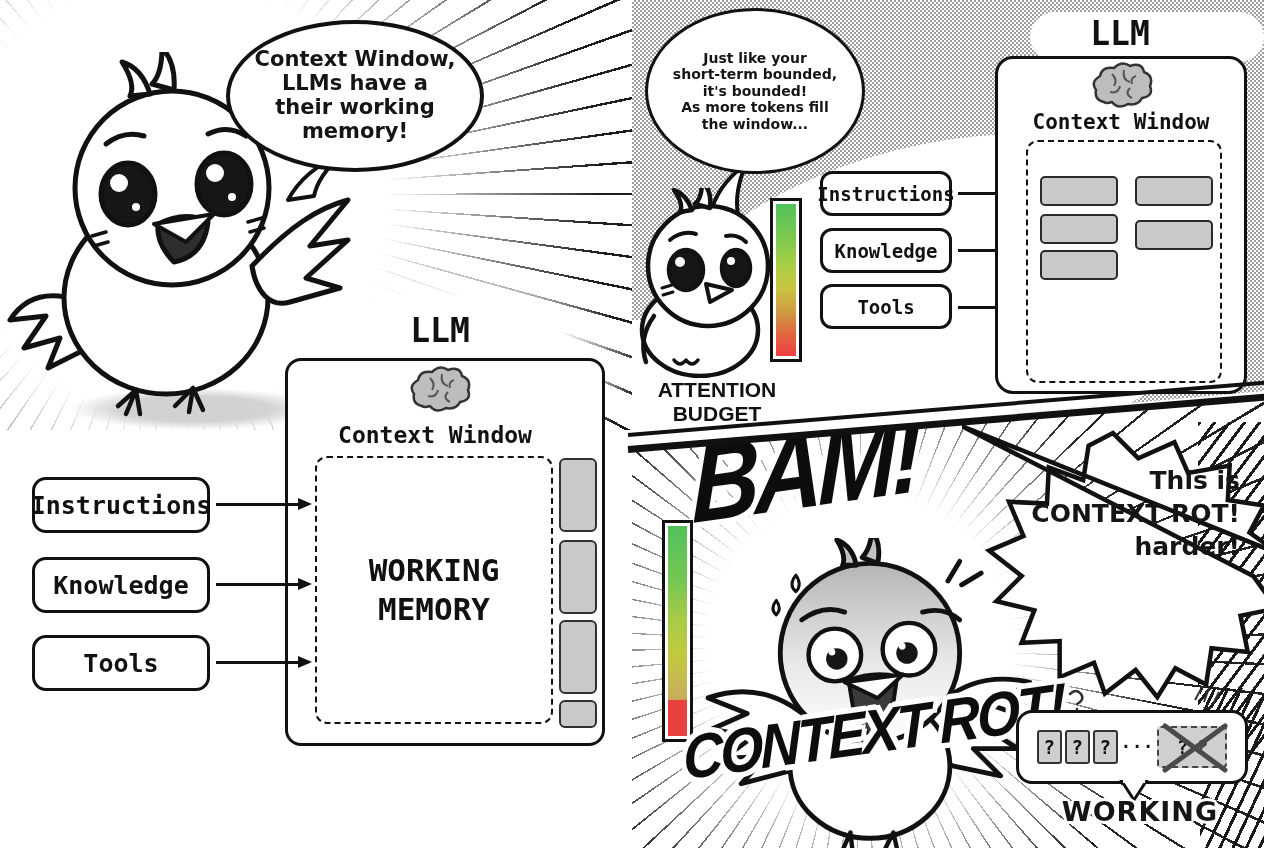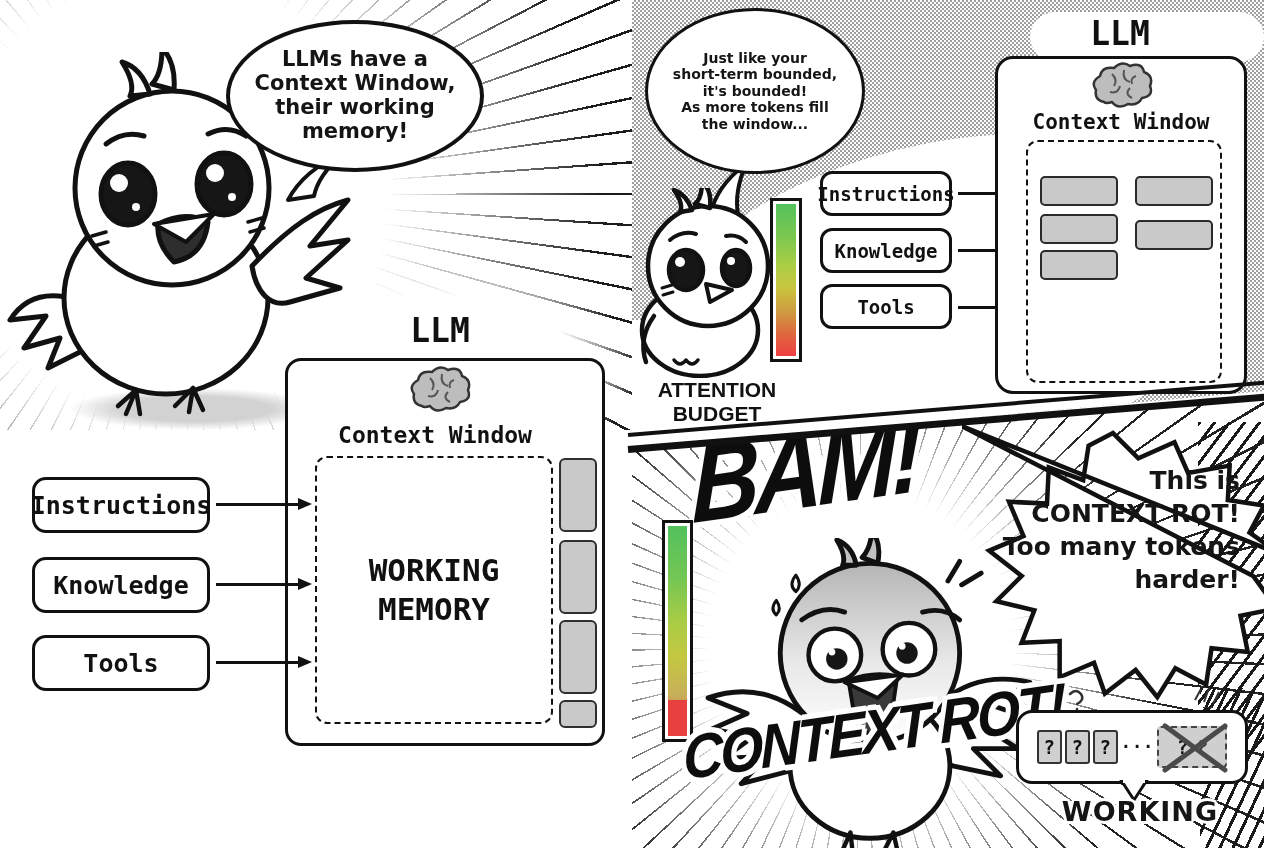--- a/index.html
+++ b/index.html
@@ -61,22 +61,22 @@
       <path d="M88,184 l14,-4 m-12,14 l14,-4 M244,170 l14,-4 m-12,14 l14,-4" stroke-width="3.5" fill="none"></path>
       <path d="M248,214 C286,174 314,156 344,148 L306,194 L344,188 L302,226 L336,236 L286,250 C266,256 252,240 248,214 Z"></path>
     </g>
   </svg>
 
   <svg class="abs" style="left:282px;top:148px;" width="66" height="56" viewBox="0 0 66 56">
     <path d="M6,52 Q22,22 60,6 Q36,28 32,48 Z" fill="#fff" stroke="#111" stroke-width="4" stroke-linejoin="round"></path>
   </svg>
   <div class="bubble abs center" style="left:226px;top:20px;width:258px;height:152px;border-width:4px;">
     <div class="comic-txt" style="font-size:21px;line-height:1.14;">
+      <div>Context Window,</div>
       <div>LLMs have a</div>
-      <div>Context Window,</div>
       <div>their working</div>
       <div>memory!</div>
     </div>
   </div>
 
   <div class="abs mono center" style="left:380px;top:310px;width:120px;height:40px;font-size:33px;">LLM</div>
 
   <div class="abs" style="left:285px;top:358px;width:320px;height:388px;background:#fff;border:3px solid #111;border-radius:16px;box-sizing:border-box;"></div>
 
   <svg class="abs" style="left:408px;top:366px;" width="64" height="48" viewBox="0 0 64 48">
@@ -188,21 +188,20 @@
     <div class="abs comic-txt ow-big" style="left:60px;top:30px;width:350px;font-size:95px;font-style:italic;letter-spacing:-5px;
                 font-family:'Liberation Sans',sans-serif;font-weight:bold;
                 transform:rotate(-8deg) skewX(-8deg) scaleY(1.15);transform-origin:left top;color:#0d0d0d;">BAM!</div>
 
     <svg class="abs" style="left:330px;top:24px;" width="302" height="300" viewBox="0 0 334 310">
       <path d="M167,8 L195,36 L235,18 L250,52 L296,44 L294,82 L334,88 L318,118 L352,142 -1,0 L322,166 L348,202 L308,210 L316,250 L276,246 L270,286 L236,268 L216,300 L192,270 L158,296 L146,262 L108,278 L108,238 L66,240 L80,204 L38,194 L66,166 L30,138 L68,122 L52,84 L94,86 L96,46 L134,60 L140,22 Z" fill="#fff" stroke="#111" stroke-width="5" stroke-linejoin="miter"></path>
     </svg>
     <div class="abs comic-txt" style="left:356px;top:72px;width:252px;font-size:25px;line-height:1.32;text-align:right;">
       <div>This is</div>
       <div>CONTEXT ROT!</div>
-      <div>Too many tokens</div>
       <div>harder!</div>
     </div>
 
     <div class="abs" style="left:30px;top:128px;width:31px;height:222px;background:#fff;border:3.5px solid #111;padding:3px;box-sizing:border-box;">
       <div style="width:100%;height:100%;background:linear-gradient(180deg,#52c15c 0%,#74c654 25%,#a8cc45 45%,#c3c840 62%,#c8b05a 80%,#c8a455 83%,#e8403f 83%,#e8403f 100%);"></div>
     </div>
 
     <svg class="abs" style="left:66px;top:146px;" width="340" height="312" viewBox="0 0 340 320">
       <defs>
         <linearGradient id="hg" x1="0" y1="0" x2="0" y2="1">

